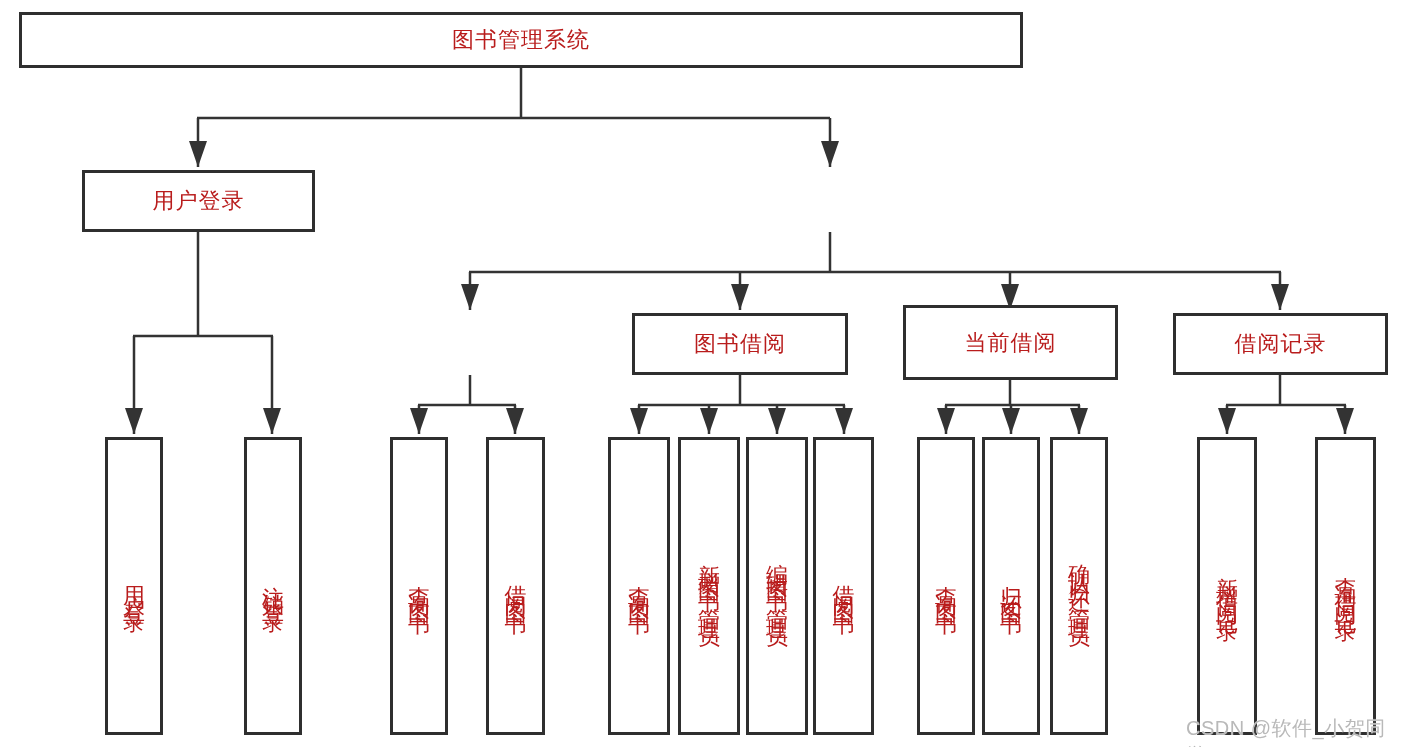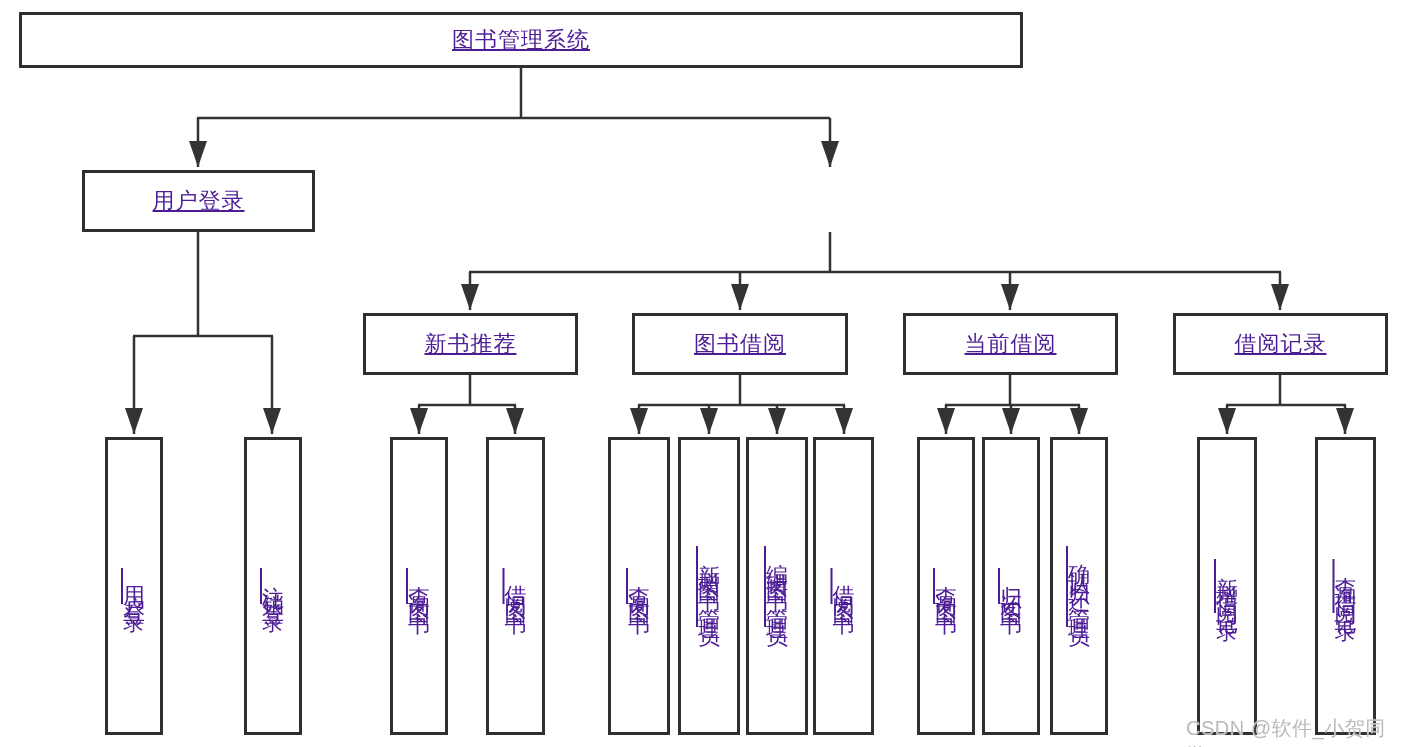--- a/index.html
+++ b/index.html
@@ -5,22 +5,22 @@
   html,body{margin:0;padding:0;background:#ffffff;}
   .canvas{
     position:relative;width:1405px;height:747px;background:#ffffff;
     font-family:"Liberation Sans",sans-serif;overflow:hidden;
   }
   .connectors{position:absolute;left:0;top:0;}
   .node{
     position:absolute;box-sizing:border-box;
     border:3px solid #2f2f2f;background:#ffffff;
     display:flex;align-items:center;justify-content:center;
-    color:#4c1d95;font-size:22px;line-height:1;
-    letter-spacing:1px;white-space:nowrap;text-decoration:underline;
+    color:#b91c1c;font-size:22px;line-height:1;
+    letter-spacing:1px;white-space:nowrap;
   }
   .vnode span{
     writing-mode:vertical-rl;
     text-orientation:mixed;
     letter-spacing:9px;
     white-space:nowrap;
   }
   .watermark{
     position:absolute;left:1186px;top:715px;
     font-size:20px;color:#b9b9b9;letter-spacing:0.5px;
@@ -83,27 +83,24 @@
   </svg>
 
   <div class="node" style="left:19px;top:12px;width:1004px;height:56px">
     <span>图书管理系统</span>
   </div>
 
   <div class="node" style="left:82px;top:170px;width:233px;height:62px">
     <span>用户登录</span>
   </div>
 
-  <div class="node" style="left:363px;top:313px;width:215px;height:62px">
-    <span>新书推荐</span>
-  </div>
   <div class="node" style="left:632px;top:313px;width:216px;height:62px">
     <span>图书借阅</span>
   </div>
-  <div class="node" style="left:903px;top:313px;width:215px;height:62px">
+  <div class="node" style="left:903px;top:305px;width:215px;height:75px">
     <span>当前借阅</span>
   </div>
   <div class="node" style="left:1173px;top:313px;width:215px;height:62px">
     <span>借阅记录</span>
   </div>
 
   <div class="node vnode" style="left:105px;top:437px;width:58px;height:298px">
     <span>用户登录</span>
   </div>
   <div class="node vnode" style="left:244px;top:437px;width:58px;height:298px">

